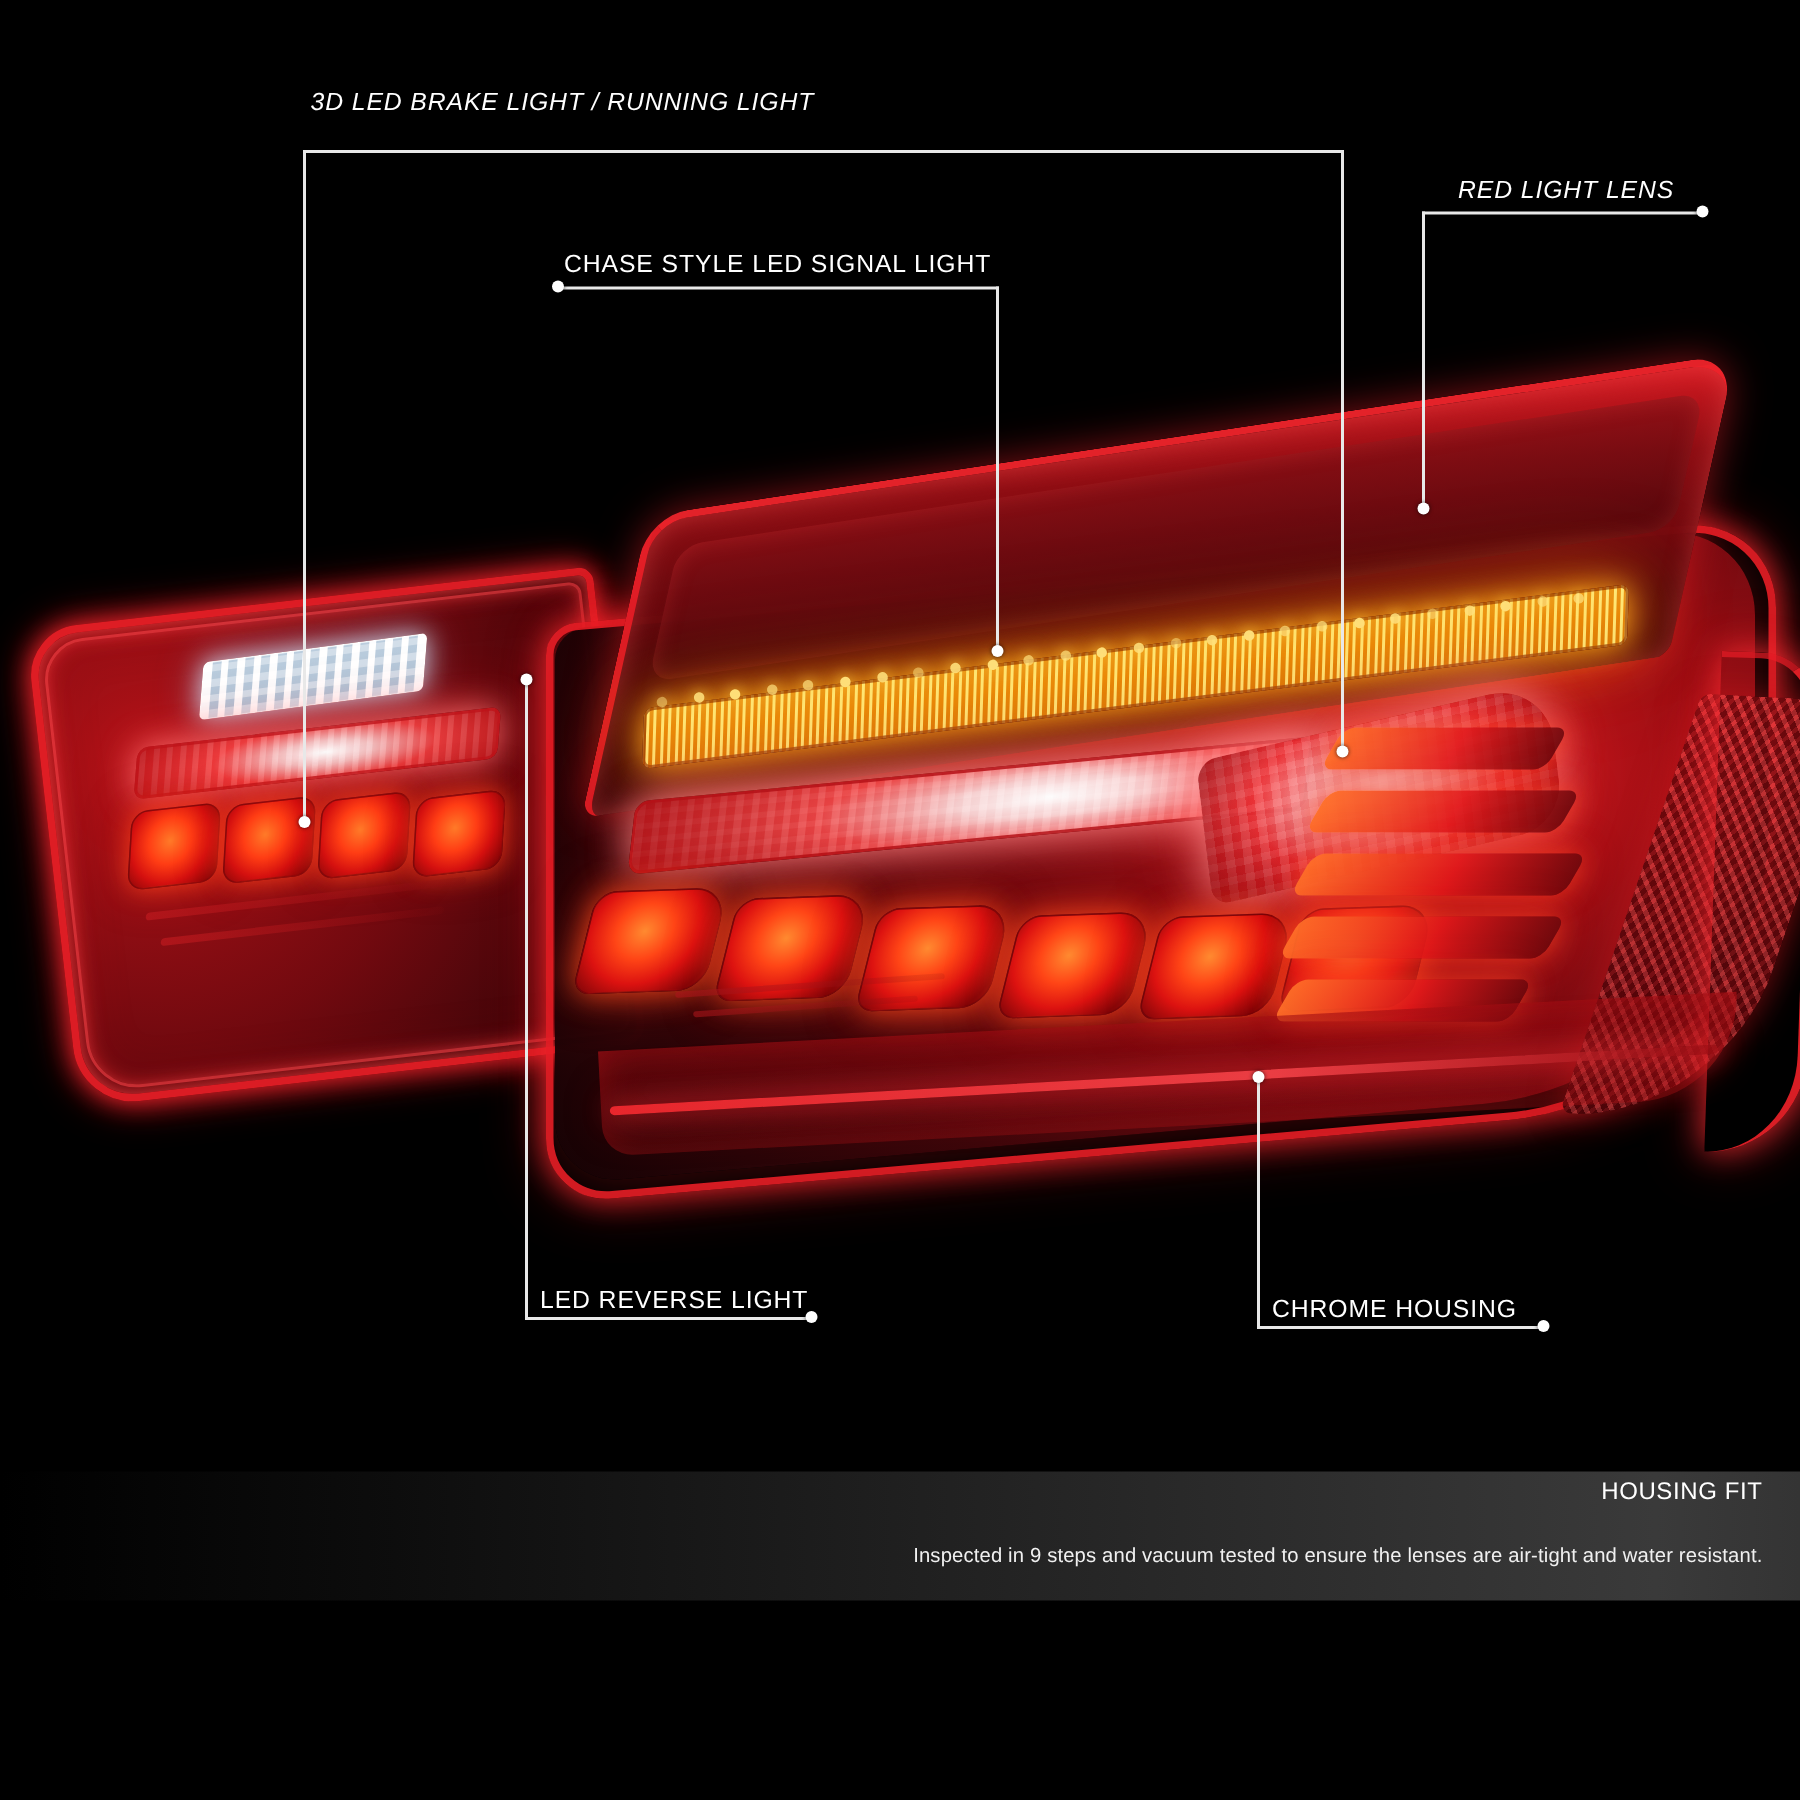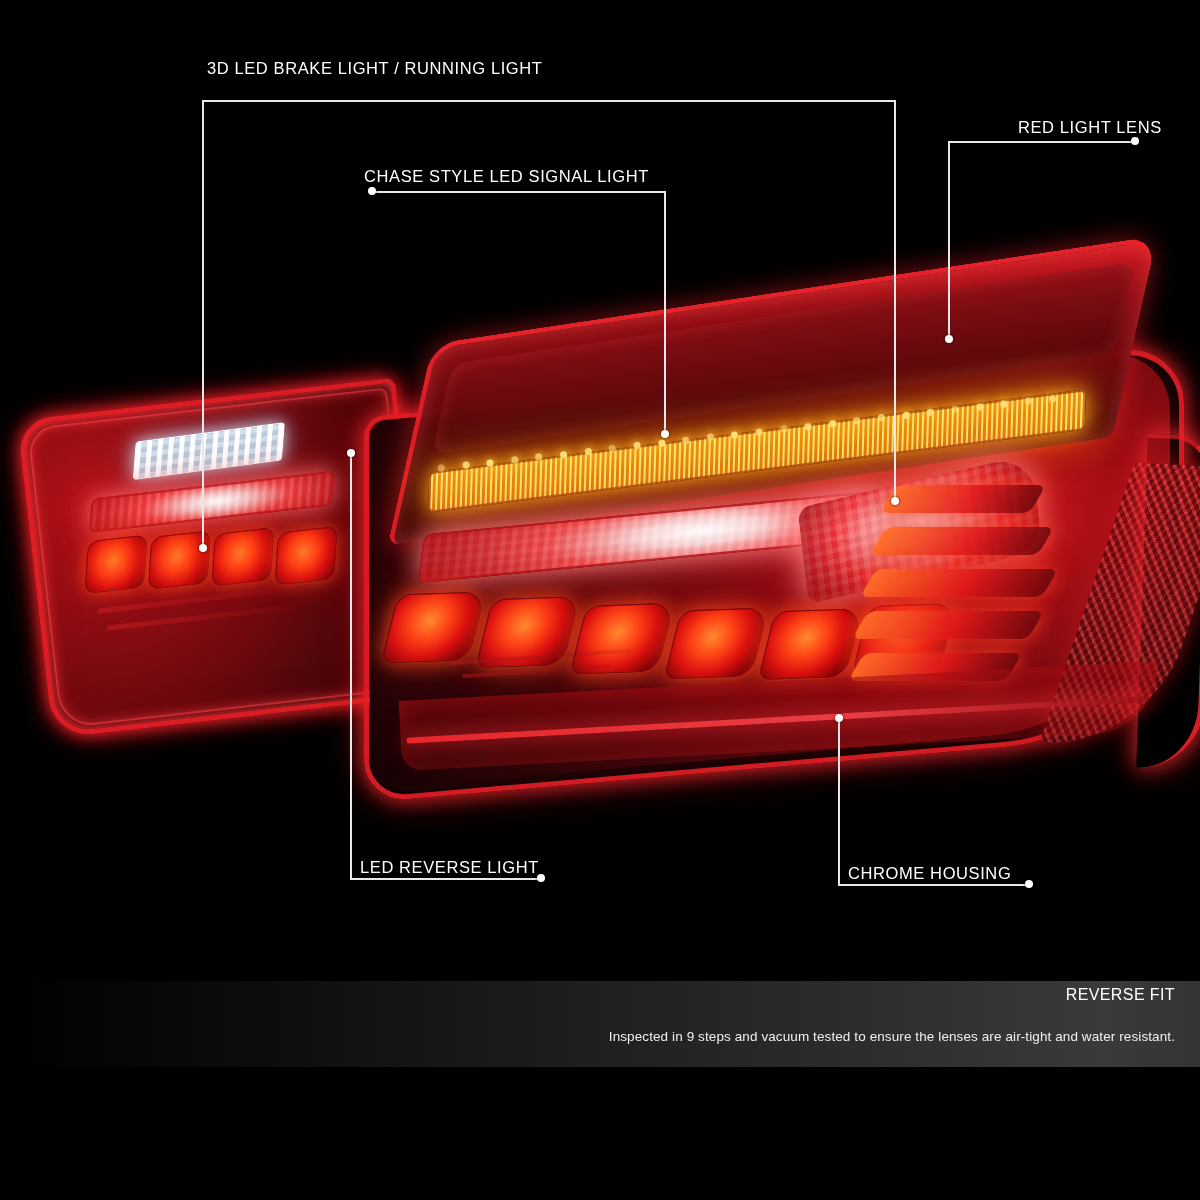--- a/index.html
+++ b/index.html
@@ -313,58 +313,58 @@
 
       <div class="reflector"></div>
       <div class="edgeGlow"></div>
       <div class="botGlow"></div>
       <div class="botEdge"></div>
       <div class="chipArrow"></div>
       <div class="chipArrow b"></div>
     </div>
   </div>
 
-  <div class="callout-label" style="left:207px; top:58px;">
+  <div class="callout-label" style="left:207px; top:58px;font-style:italic;">
     <div>3D LED BRAKE LIGHT / RUNNING LIGHT</div>
   </div>
 
   <div class="leader h" style="left:202px; top:100px; width:693px;"></div>
 
   <div class="leader v" style="left:202px; top:100px; height:448px;"></div>
   <div class="dot" style="left:199px; top:544px;"></div>
 
   <div class="leader v" style="left:894px; top:100px; height:400px;"></div>
   <div class="dot" style="left:891px; top:497px;"></div>
 
-  <div class="callout-label" style="left:364px; top:166px;">CHASE STYLE LED SIGNAL LIGHT</div>
+  <div class="callout-label" style="left:376px; top:166px;">CHASE STYLE LED SIGNAL LIGHT</div>
   <div class="leader h" style="left:372px; top:191px; width:294px;"></div>
   <div class="dot" style="left:368px; top:187px;"></div>
   <div class="leader v" style="left:664px; top:191px; height:243px;"></div>
   <div class="dot" style="left:661px; top:430px;"></div>
 
-  <div class="callout-label" style="left:1018px; top:117px;">RED LIGHT LENS</div>
+  <div class="callout-label" style="left:972px; top:117px;font-style:italic;">RED LIGHT LENS</div>
   <div class="leader h" style="left:948px; top:141px; width:186px;"></div>
   <div class="dot" style="left:1131px; top:137px;"></div>
   <div class="leader v" style="left:948px; top:141px; height:198px;"></div>
   <div class="dot" style="left:945px; top:335px;"></div>
 
   <div class="callout-label" style="left:360px; top:857px;">LED REVERSE LIGHT</div>
   <div class="leader h" style="left:350px; top:878px; width:190px;"></div>
   <div class="dot" style="left:537px; top:874px;"></div>
   <div class="leader v" style="left:350px; top:452px; height:427px;"></div>
   <div class="dot" style="left:347px; top:449px;"></div>
 
   <div class="callout-label" style="left:848px; top:863px;">CHROME HOUSING</div>
   <div class="leader h" style="left:838px; top:884px; width:190px;"></div>
   <div class="dot" style="left:1025px; top:880px;"></div>
   <div class="leader v" style="left:838px; top:718px; height:167px;"></div>
   <div class="dot" style="left:835px; top:714px;"></div>
 
   <div class="banner">
     <div class="row r1">
-      <div class="head">REVERSE FIT</div>
+      <div class="head">HOUSING FIT</div>
     </div>
     <div class="row r2">
       <div class="sub">Inspected in 9 steps and vacuum tested to ensure the lenses are air-tight and water resistant.</div>
     </div>
   </div>
 
 </div>
 
 </body></html>

